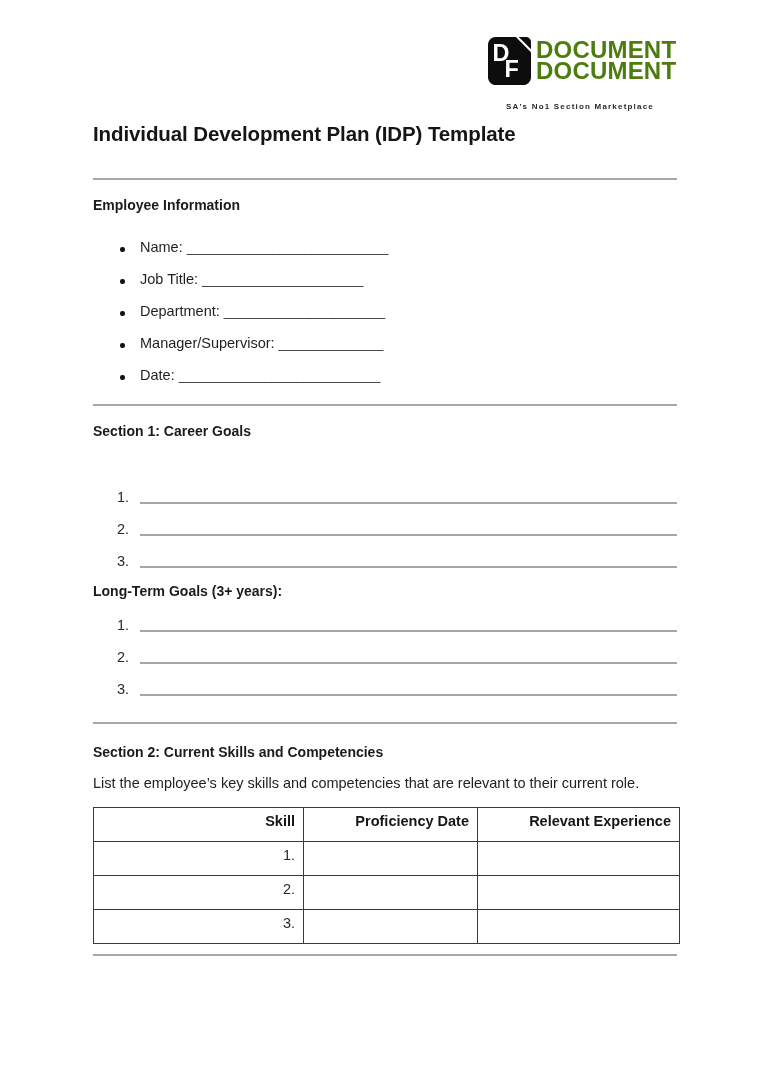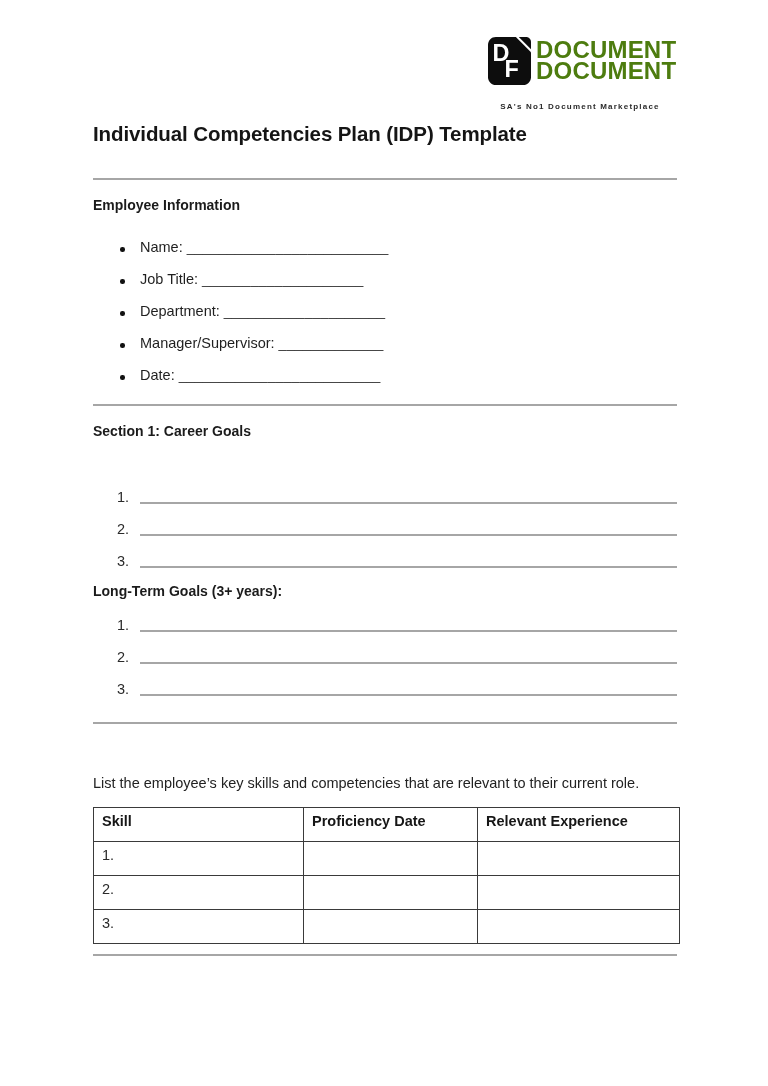--- a/index.html
+++ b/index.html
@@ -87,21 +87,21 @@
   
   .skills {
     border-collapse: collapse;
     table-layout: fixed;
     width: 586px;
     font-size: 14.5px;
   }
   .skills th, .skills td {
     border: 1.5px solid #3a3a3a;
     vertical-align: top;
-    text-align: left;
+    text-align: right;
     padding: 5px 8px 4px 8px;
     height: 24px;
     overflow: hidden;
   }
   .skills th { font-weight: bold; color: #161616; }
   .skills td { color: #2a2a2a; }
 </style>
 </head>
 <body>
 
@@ -113,24 +113,24 @@
         <path d="M28.5 0 H8 C3.6 0 0 3.6 0 8 V41 C0 45.4 3.6 49 8 49 H36 C40.4 49 44 45.4 44 41 V15.5 Z" fill="#0d0d0d"></path>
         <path d="M31.5 0 L44 12.5 V5 C44 2.2 41.8 0 39 0 Z" fill="#0d0d0d"></path>
         <text x="4.5" y="25" font-family="Liberation Sans, DejaVu Sans, sans-serif" font-size="24" font-weight="bold" fill="#ffffff">D</text>
         <text x="17" y="41" font-family="Liberation Sans, DejaVu Sans, sans-serif" font-size="24" font-weight="bold" fill="#ffffff">F</text>
       </svg>
       <div class="logo-name">
         <div>DOCUMENT</div>
         <div>DOCUMENT</div>
       </div>
     </div>
-    <div class="logo-tagline">SA's No1 Document Marketplace</div>
-  </div>
-
-  <h1 class="abs title" style="top:122px">Individual Competencies Plan (IDP) Template</h1>
+    <div class="logo-tagline">SA's No1 Section Marketplace</div>
+  </div>
+
+  <h1 class="abs title" style="top:122px">Individual Development Plan (IDP) Template</h1>
   <div class="abs rule" style="top:178px"></div>
 
   <h2 class="abs h" style="top:198px">Employee Information</h2>
 
   <ul class="abs bullets" style="top:230px">
     <li>
       <span class="dot"></span>
       <span class="bl">Name:</span>
       <span class="bb">_________________________</span>
     </li>
@@ -183,20 +183,21 @@
     <span class="gn">2.</span>
     <span class="gl"></span>
   </div>
   <div class="abs goal-row" style="top:681px">
     <span class="gn">3.</span>
     <span class="gl"></span>
   </div>
 
   <div class="abs rule" style="top:722px"></div>
 
+  <h2 class="abs h" style="top:745px">Section 2: Current Skills and Competencies</h2>
   <p class="abs desc" style="top:776px">List the employee’s key skills and competencies that are relevant to their current role.</p>
 
   <table class="abs skills" style="top:807px">
     <colgroup>
         <col style="width:210px">
         <col style="width:174px">
         <col style="width:202px">
       </colgroup>
     <thead>
       <tr>

